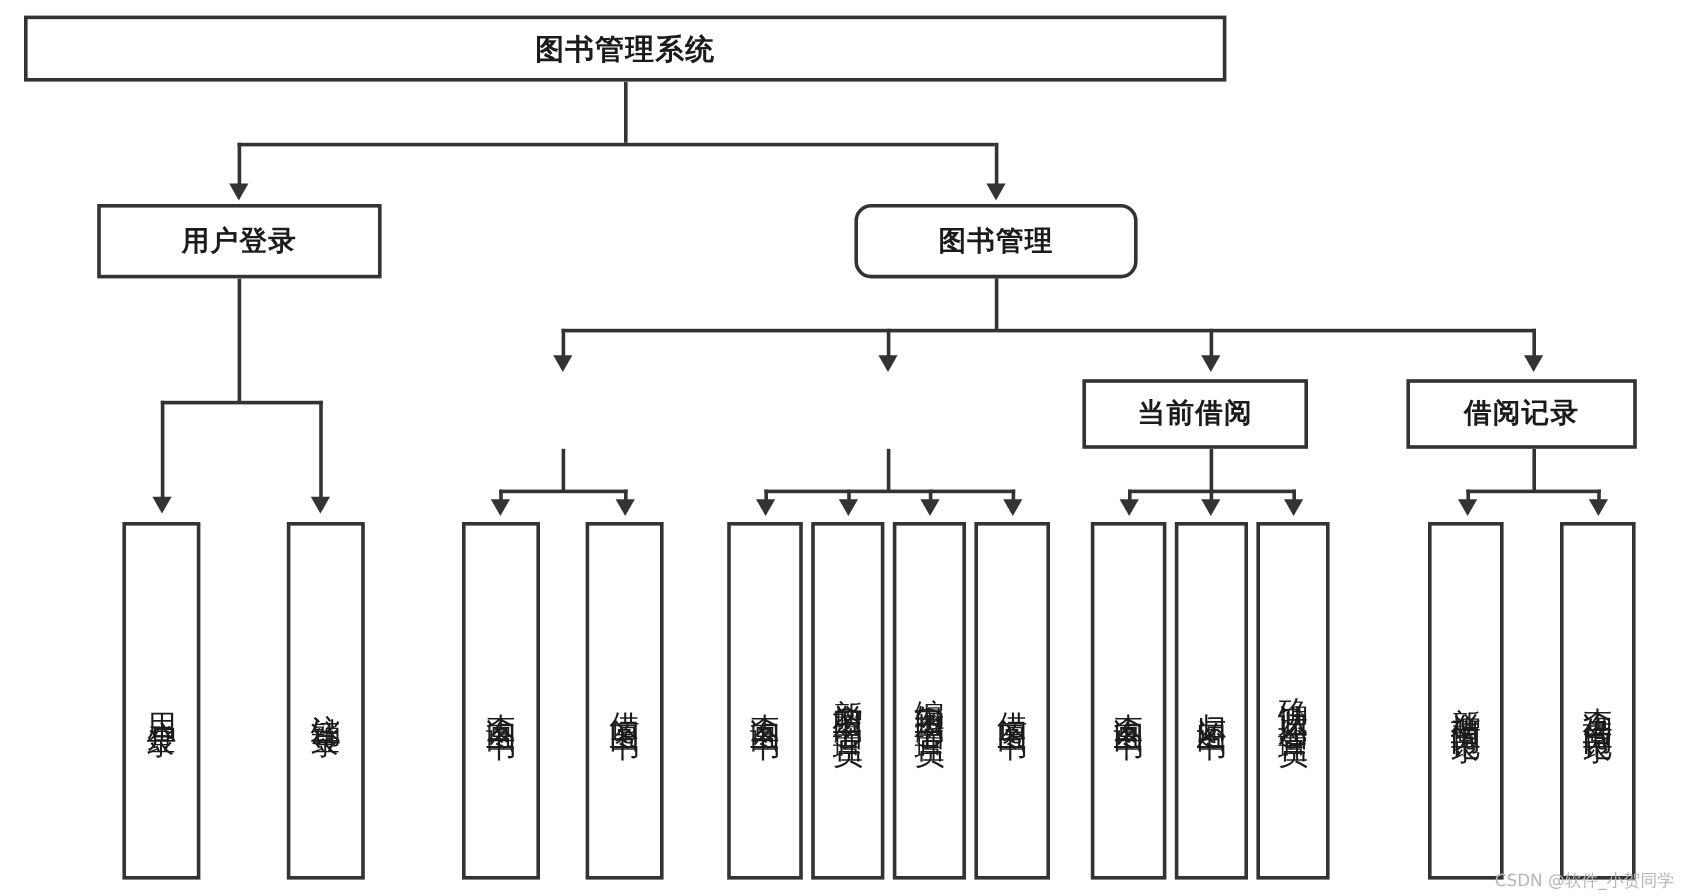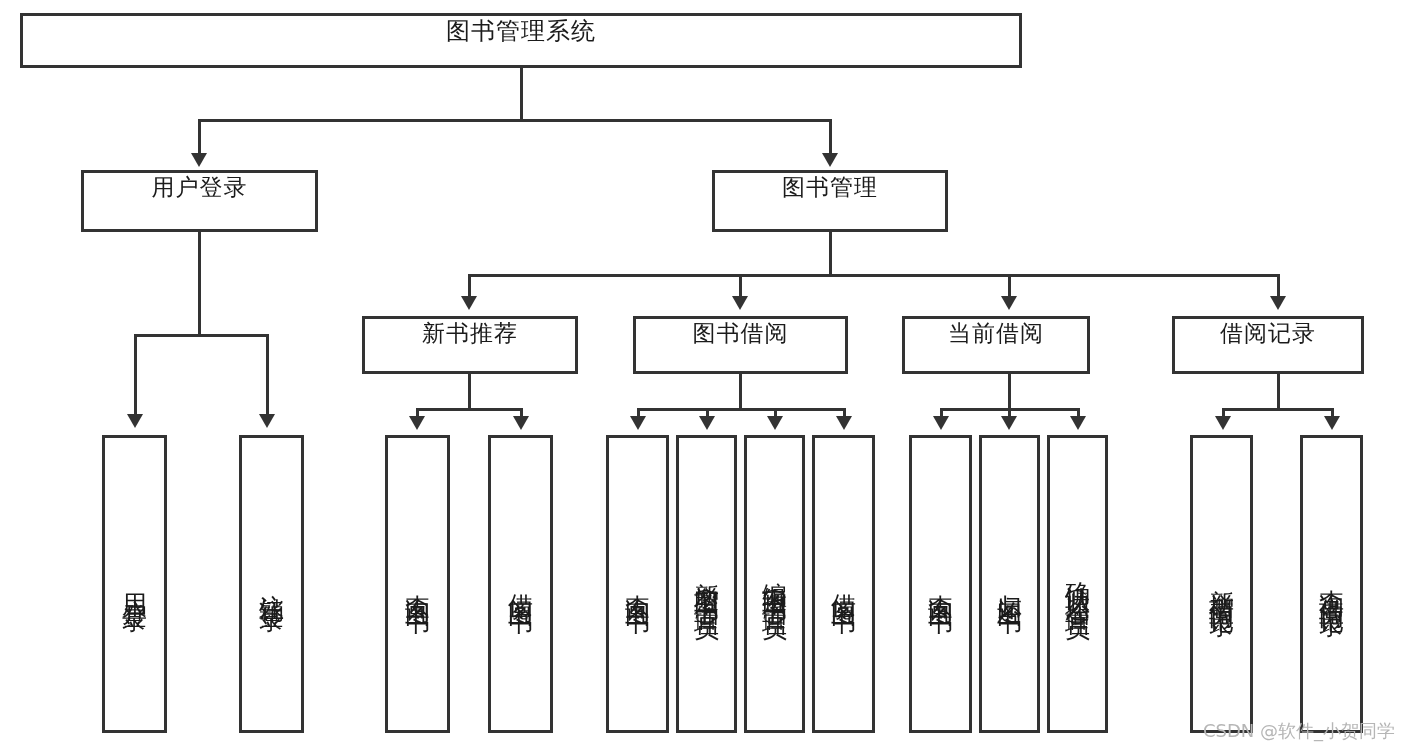--- a/index.html
+++ b/index.html
@@ -12,39 +12,41 @@
   }
   #diagram{position:absolute;left:0;top:0;width:1405px;height:747px;}
 
   
   .node{
     position:absolute;
     box-sizing:border-box;
     background:#ffffff;
     border:3px solid #333333;
     display:flex;
+    align-items:center;
     justify-content:center;
     z-index:3;
+    font-weight:bold;
   }
   .node .lbl{
     font-size:23px;
     color:#1b1b1b;
     letter-spacing:1px;
     line-height:1.25;
     white-space:nowrap;
   }
 
   
   #n-root{left:20px;top:13px;width:1002px;height:55px;}
   #n-root .lbl{font-size:24px;}
 
   
   .lvl2{top:170px;height:62px;}
   #n-user-login{left:81px;width:237px;}
-  #n-book-manage{left:712px;width:236px;}
+  #n-book-manage{left:712px;width:236px;border-radius:14px;}
 
   
   .lvl3{top:316px;height:58px;}
   #n-new-rec{left:362px;width:216px;}
   #n-borrow{left:633px;width:215px;}
   #n-current{left:902px;width:188px;}
   #n-records{left:1172px;width:192px;}
 
   
   .leaf{
@@ -80,21 +82,21 @@
     border-left:8px solid transparent;
     border-right:8px solid transparent;
     border-top:14px solid #333333;
     z-index:2;
   }
 
   
   #watermark{
     position:absolute;
     right:10px;bottom:4px;
-    font-size:18px;
+    font-size:14px;
     color:#b6b6b6;
     white-space:nowrap;
     z-index:6;
   }
 </style>
 </head>
 <body>
 
 <div id="diagram">
 
@@ -129,26 +131,20 @@
   <div class="ln h" style="left:468px;top:274px;width:812px;"></div>
   <div class="ln v" style="left:468px;top:274px;height:24px;"></div>
   <div class="arrow" style="left:461px;top:296px;"></div>
   <div class="ln v" style="left:739px;top:274px;height:24px;"></div>
   <div class="arrow" style="left:732px;top:296px;"></div>
   <div class="ln v" style="left:1008px;top:274px;height:24px;"></div>
   <div class="arrow" style="left:1001px;top:296px;"></div>
   <div class="ln v" style="left:1277px;top:274px;height:24px;"></div>
   <div class="arrow" style="left:1270px;top:296px;"></div>
 
-  <div class="node lvl3" id="n-new-rec">
-    <span class="lbl">新书推荐</span>
-  </div>
-  <div class="node lvl3" id="n-borrow">
-    <span class="lbl">图书借阅</span>
-  </div>
   <div class="node lvl3" id="n-current">
     <span class="lbl">当前借阅</span>
   </div>
   <div class="node lvl3" id="n-records">
     <span class="lbl">借阅记录</span>
   </div>
 
   <div class="ln v" style="left:468px;top:374px;height:36px;"></div>
   <div class="ln h" style="left:416px;top:408px;width:107px;"></div>
   <div class="ln v" style="left:416px;top:408px;height:10px;"></div>

